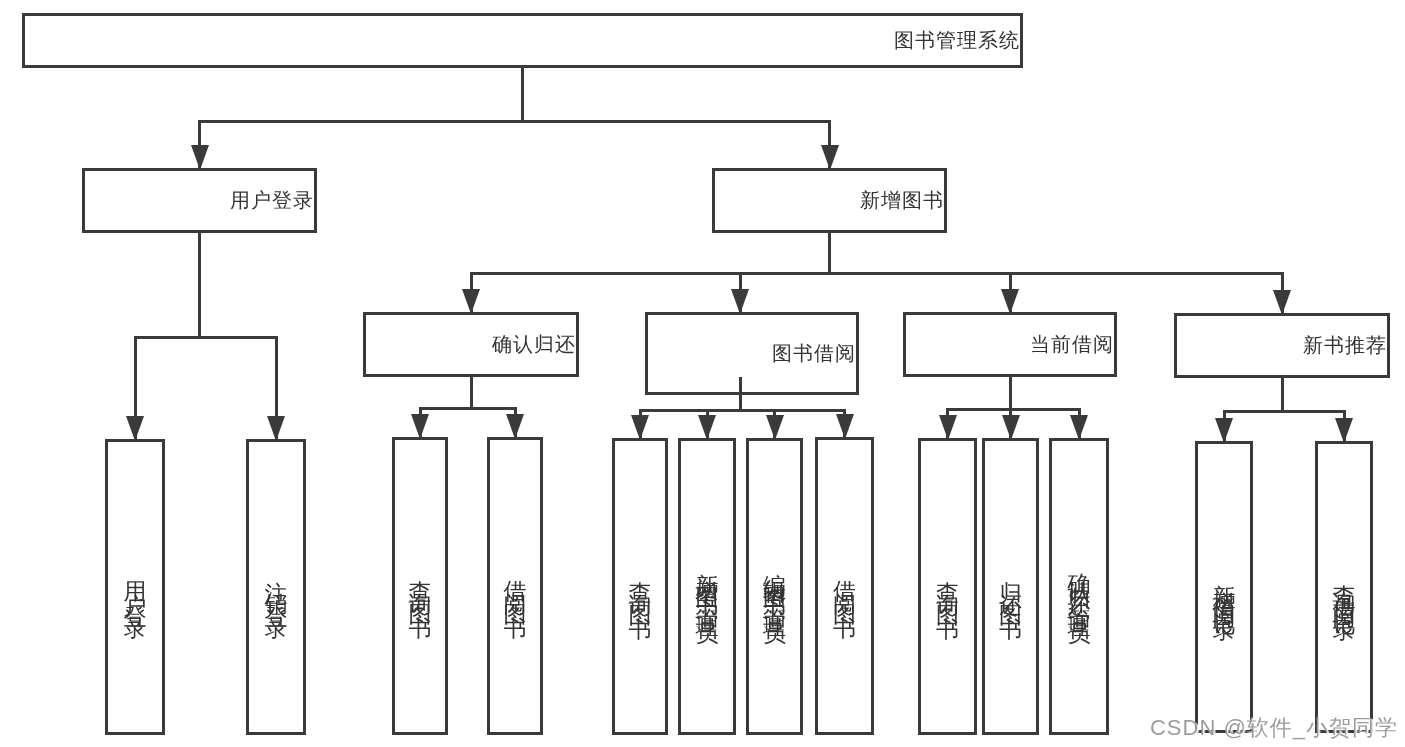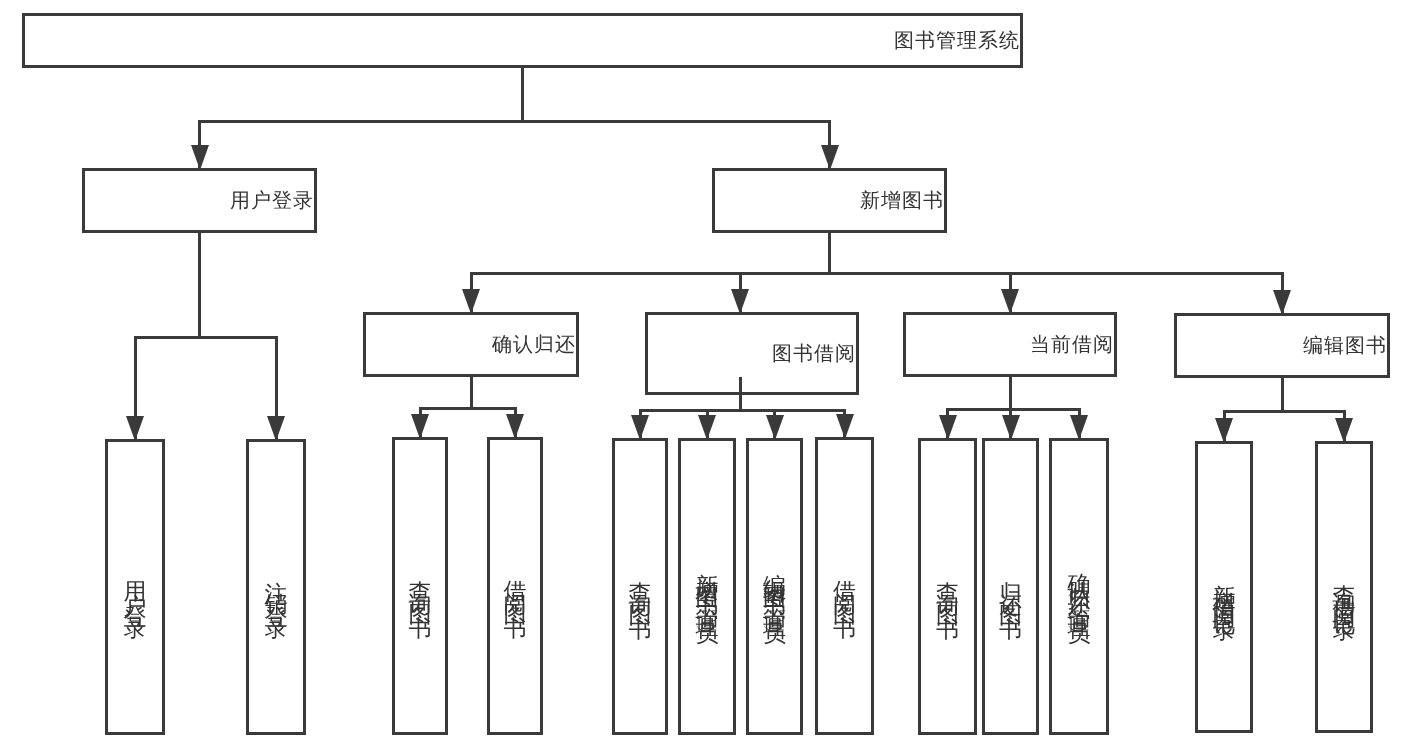--- a/index.html
+++ b/index.html
@@ -33,40 +33,41 @@
     font-size:22px;letter-spacing:1px;
     color:var(--watermark,#9c9c9c);
     text-shadow:1px 1px 0 #ffffff,2px 2px 1px rgba(255,255,255,0.65);
     white-space:nowrap;
   }
 </style>
 </head>
 <body>
 
 <div class="stage">
+  <div class="watermark">CSDN @软件_小贺同学</div>
 <div class="box box-h" style="left: 22px; top: 13px; width: 1001px; height: 55px;">
       <span>图书管理系统</span>
     </div>
     <div class="box box-h" style="left: 82px; top: 168px; width: 235px; height: 65px;">
       <span>用户登录</span>
     </div>
     <div class="box box-h" style="left: 712px; top: 168px; width: 235px; height: 65px;">
       <span>新增图书</span>
     </div>
     <div class="box box-h" style="left: 363px; top: 312px; width: 216px; height: 65px;">
       <span>确认归还</span>
     </div>
     <div class="box box-h" style="left: 633px; top: 312px; width: 214px; height: 83px; margin-left: 12px;">
       <span>图书借阅</span>
     </div>
     <div class="box box-h" style="left: 903px; top: 312px; width: 214px; height: 65px;">
       <span>当前借阅</span>
     </div>
     <div class="box box-h" style="left: 1174px; top: 313px; width: 216px; height: 65px;">
-      <span>编辑图书</span>
+      <span>新书推荐</span>
     </div>
     <div class="box box-v short" style="left: 105px; top: 439px; width: 60px; height: 296px;">
       <span>用户登录</span>
     </div>
     <div class="box box-v short" style="left: 246px; top: 439px; width: 60px; height: 296px;">
       <span>注销登录</span>
     </div>
     <div class="box box-v short" style="left: 392px; top: 437px; width: 56px; height: 298px;">
       <span>查询图书</span>
     </div>

